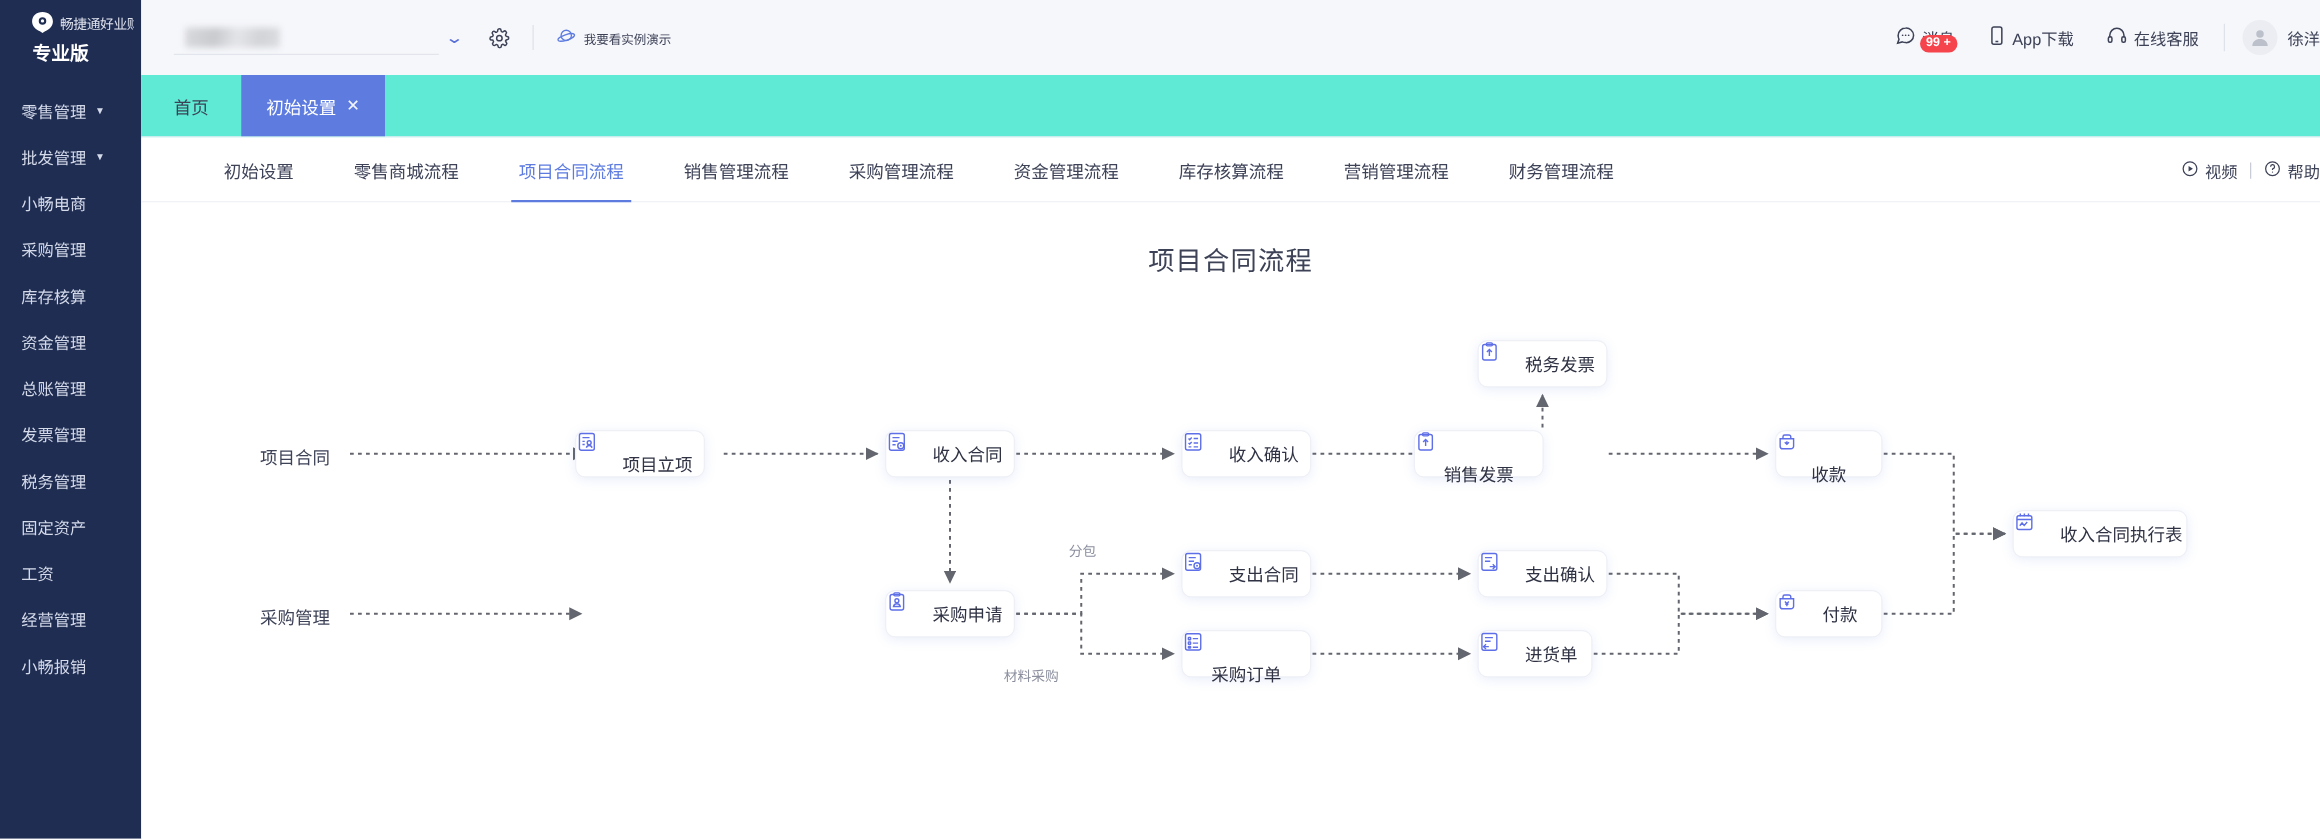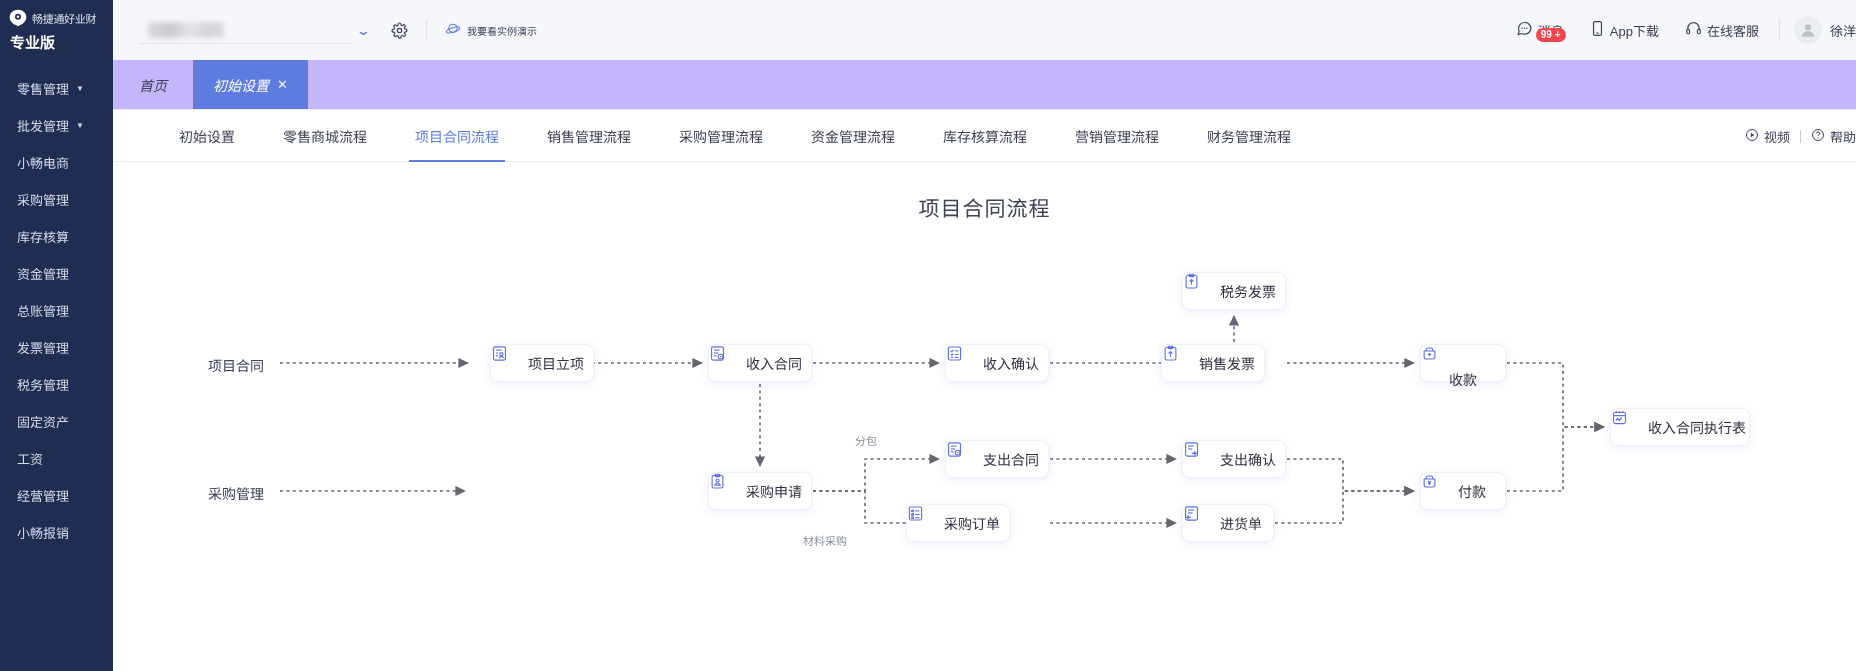--- a/index.html
+++ b/index.html
@@ -14,21 +14,21 @@
   .app { position: relative; width: 1856px; height: 671px; }
 
   
   .sidebar {
     position: absolute; left: 0; top: 0;
     width: 113px; height: 671px;
     background: #1f2d52;
     overflow: hidden;
   }
   .brand {
-    height: 62px; padding: 8px 6px 0 8px; position: relative;
+    height: 62px; padding: 8px 6px 0 24px; position: relative;
   }
   .brand-row { display: flex; align-items: center; gap: 4px; }
   .brand-logo {
     width: 20px; height: 20px; flex: 0 0 20px;
     display: flex; align-items: center; justify-content: center;
   }
   .brand-name {
     color: #e8ebf5; font-size: 11px; letter-spacing: -0.3px;
     white-space: nowrap; overflow: hidden; opacity: .95;
   }
@@ -101,22 +101,22 @@
   .avatar {
     width: 28px; height: 28px; border-radius: 50%;
     background: #ebedf2; display: flex; align-items: center; justify-content: center;
     margin-right: 8px;
   }
   .uname { font-size: 13px; color: #3d4257; white-space: nowrap; }
 
   
   .tabstrip {
     position: absolute; left: 113px; top: 60px; right: 0; height: 50px;
-    background: #c4b5fd; border-bottom: 1px solid #eceef3;
-    display: flex; align-items: stretch; padding-left: 0; font-style: italic;
+    background: #5eead4; border-bottom: 1px solid #eceef3;
+    display: flex; align-items: stretch; padding-left: 0;
   }
   .wtab {
     min-width: 80px; padding: 0 20px; display: flex; align-items: center;
     justify-content: center; gap: 8px; font-size: 14px; color: #3d4257;
     cursor: pointer; user-select: none;
   }
   .wtab.active { background: #5e7ce0; color: #ffffff; }
   .wtab .x { font-size: 13px; opacity: .92; }
 
   
@@ -432,21 +432,21 @@
           <path d="M167,329 L352,329"></path>
         </g>
       </svg>
 
       <div class="rowlabel" style="left:95px; top:193px;">项目合同</div>
       <div class="rowlabel" style="left:95px; top:321px;">采购管理</div>
 
       <div class="edgelabel" style="left:742px; top:270px;">分包</div>
       <div class="edgelabel" style="left:690px; top:370px;">材料采购</div>
 
-      <div class="node" style="left:377px; top:182px; width:104px;">
+      <div class="node" style="left:347px; top:182px; width:104px;align-items:flex-end;">
         <span class="nicon">
           <svg width="17" height="17" viewBox="0 0 24 24" fill="none" stroke="#5e6fe8" stroke-width="1.6">
             <rect x="3.6" y="2.6" width="16.8" height="18.8" rx="2.2"></rect>
             <line x1="7" y1="7.2" x2="15" y2="7.2"></line>
             <circle cx="14.6" cy="13" r="2.2"></circle>
             <path d="M11.4 18.6c.4-1.6 1.7-2.5 3.2-2.5s2.8.9 3.2 2.5"></path>
             <line x1="7" y1="11.4" x2="9.6" y2="11.4"></line>
             <line x1="7" y1="15" x2="9.6" y2="15"></line>
           </svg>
         </span>
@@ -475,21 +475,21 @@
             <line x1="12.6" y1="8.2" x2="17.6" y2="8.2"></line>
             <path d="M6.8 13.2 8.1 14.5 10.4 12.1"></path>
             <line x1="12.6" y1="13.2" x2="17.6" y2="13.2"></line>
             <line x1="6.8" y1="17.6" x2="10" y2="17.6"></line>
             <line x1="12.6" y1="17.6" x2="17.6" y2="17.6"></line>
           </svg>
         </span>
         <span>收入确认</span>
       </div>
 
-      <div class="node" style="left:1048px; top:182px; width:104px;">
+      <div class="node" style="left:1018px; top:182px; width:104px;flex-direction:column;">
         <span class="nicon">
           <svg width="17" height="17" viewBox="0 0 24 24" fill="none" stroke="#5e6fe8" stroke-width="1.6">
             <rect x="4.4" y="3.6" width="15.2" height="17.6" rx="2.2"></rect>
             <rect x="8.6" y="1.8" width="6.8" height="3.4" rx="1.2"></rect>
             <path d="M12 16.6 L12 9.4 M9.2 12.2 L12 9.3 L14.8 12.2"></path>
           </svg>
         </span>
         <span>销售发票</span>
       </div>
 
@@ -560,21 +560,21 @@
           <svg width="17" height="17" viewBox="0 0 24 24" fill="none" stroke="#5e6fe8" stroke-width="1.6">
             <rect x="3.6" y="2.6" width="16.8" height="18.8" rx="2.2"></rect>
             <line x1="7" y1="7.2" x2="15" y2="7.2"></line>
             <line x1="7" y1="11.2" x2="13" y2="11.2"></line>
             <path d="M12.4 17.4h6 M15.8 14.8l2.8 2.6-2.8 2.6"></path>
           </svg>
         </span>
         <span>支出确认</span>
       </div>
 
-      <div class="node" style="left:793px; top:342px; width:104px;">
+      <div class="node" style="left:832px; top:342px; width:104px;flex-direction:column;">
         <span class="nicon">
           <svg width="17" height="17" viewBox="0 0 24 24" fill="none" stroke="#5e6fe8" stroke-width="1.6">
             <rect x="3.4" y="2.8" width="17.2" height="18.4" rx="2.2"></rect>
             <rect x="6.6" y="7" width="2.6" height="2.6" rx=".6"></rect>
             <line x1="11.6" y1="8.3" x2="17.6" y2="8.3"></line>
             <rect x="6.6" y="12.1" width="2.6" height="2.6" rx=".6"></rect>
             <line x1="11.6" y1="13.4" x2="17.6" y2="13.4"></line>
             <rect x="6.6" y="17.2" width="2.6" height="1.8" rx=".6"></rect>
             <line x1="11.6" y1="18" x2="17.6" y2="18"></line>
           </svg>

